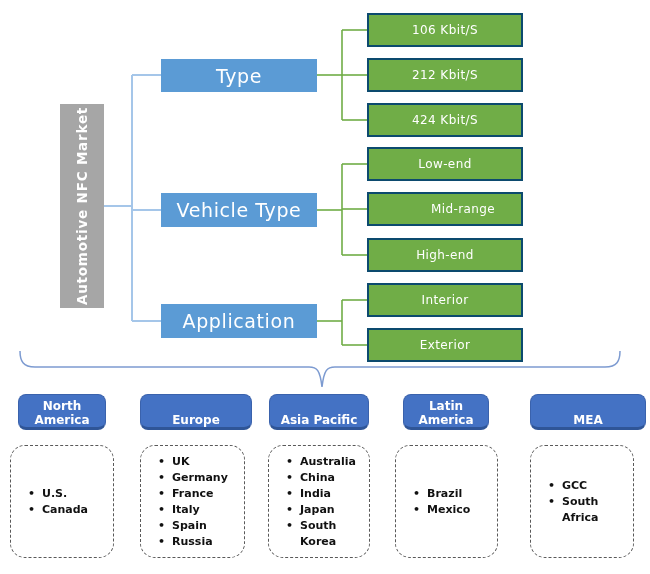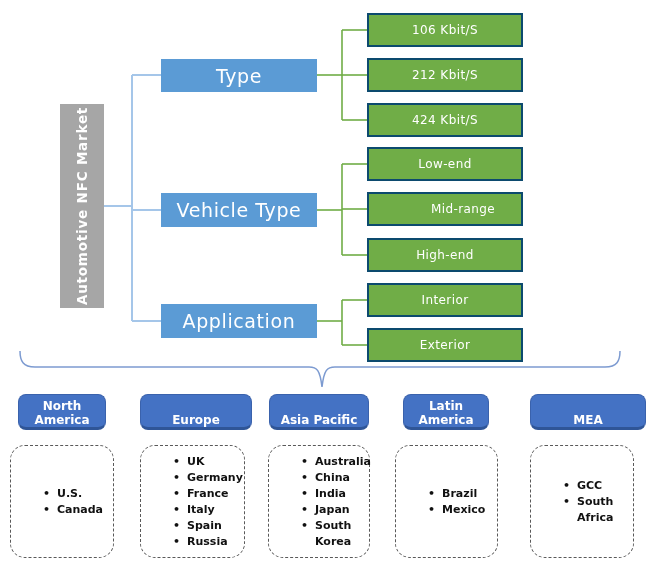--- a/index.html
+++ b/index.html
@@ -61,21 +61,21 @@
   .region-list{
     position:absolute;top:445px;height:113px;box-sizing:border-box;
     border:1px dashed #595959;border-radius:15px;background:#ffffff;
     display:flex;flex-direction:column;justify-content:center;
   }
   .c0{left:10px;width:104px;} .c1{left:140px;width:105px;}
   .c2{left:268px;width:102px;} .c3{left:395px;width:103px;}
   .c4{left:530px;width:104px;}
 
   .region-list ul{
-    margin:15px;padding:0 4px 0 31px;list-style:none;
+    margin:0;padding:0 4px 0 31px;list-style:none;
   }
   .region-list li{
     position:relative;color:#111111;font-weight:bold;font-size:11px;line-height:16px;
   }
   .region-list li::before{
     content:"\2022";position:absolute;left:-14px;top:0;color:#111111;
   }
 </style>
 </head>
 <body>

